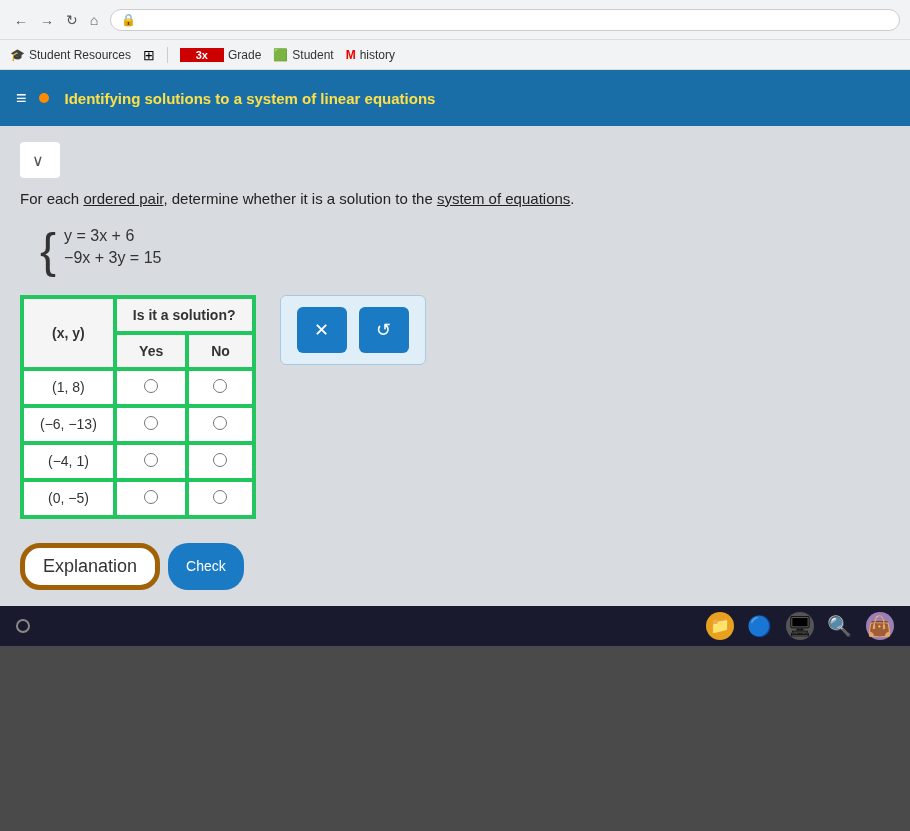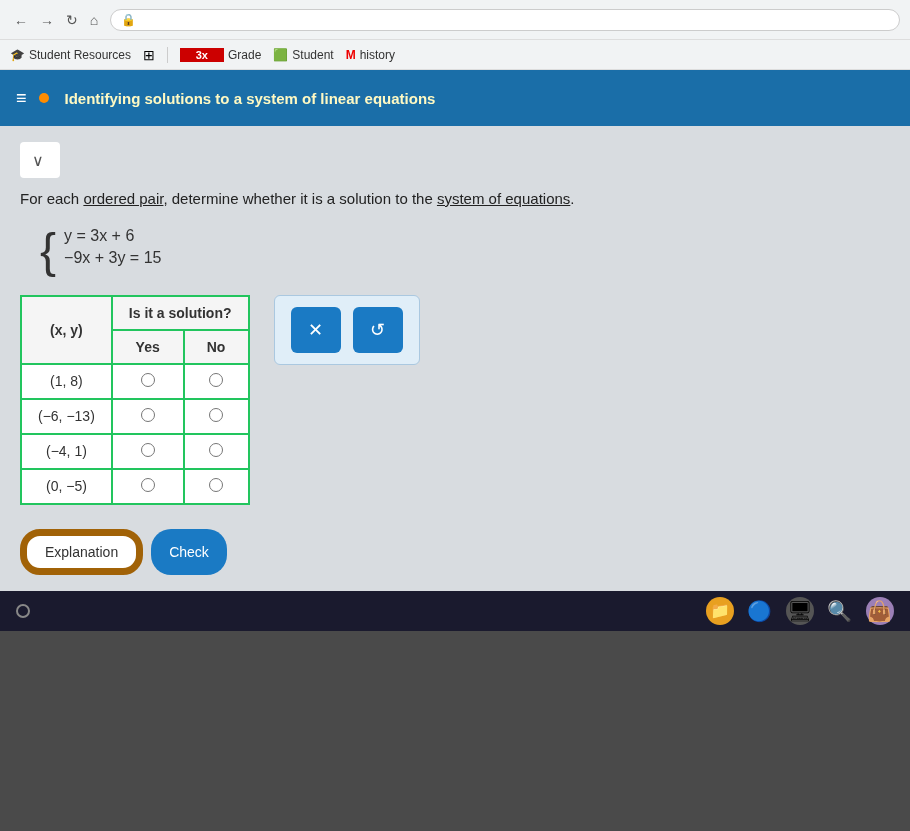--- a/index.html
+++ b/index.html
@@ -95,21 +95,21 @@
       display: flex;
       flex-direction: column;
     }
     .header-subtitle {
       font-size: 11px;
       color: #aad4f0;
     }
     .header-title {
       font-size: 15px;
       font-weight: bold;
-      color: #fef9c3;
+      color: #fde047;
       text-align: center;
     }
     .orange-dot {
       width: 10px;
       height: 10px;
       background: #ff8c00;
       border-radius: 50%;
       margin-right: 4px;
     }
 
@@ -175,21 +175,21 @@
       align-items: flex-start;
       gap: 24px;
     }
 
     table {
       border-collapse: collapse;
       background: white;
       font-size: 14px;
     }
     table th, table td {
-      border: 2px solid #22c55e;
+      border: 4px solid #22c55e;
       padding: 8px 16px;
       text-align: center;
       color: #333;
     }
     table th {
       background: #f5f5f5;
       font-weight: bold;
     }
     .radio-cell {
       text-align: center;
@@ -228,24 +228,24 @@
     }
 
     
     .bottom-buttons {
       display: flex;
       gap: 8px;
       margin-top: 24px;
     }
     .explanation-btn {
       background: white;
-      border: 7px solid #a16207;
+      border: 5px solid #a16207;
       border-radius: 20px;
       padding: 8px 18px;
-      font-size: 14px;
+      font-size: 18px;
       cursor: pointer;
       color: #333;
     }
     .check-btn {
       background: #1a7ac4;
       color: white;
       border: none;
       border-radius: 20px;
       padding: 8px 18px;
       font-size: 14px;

